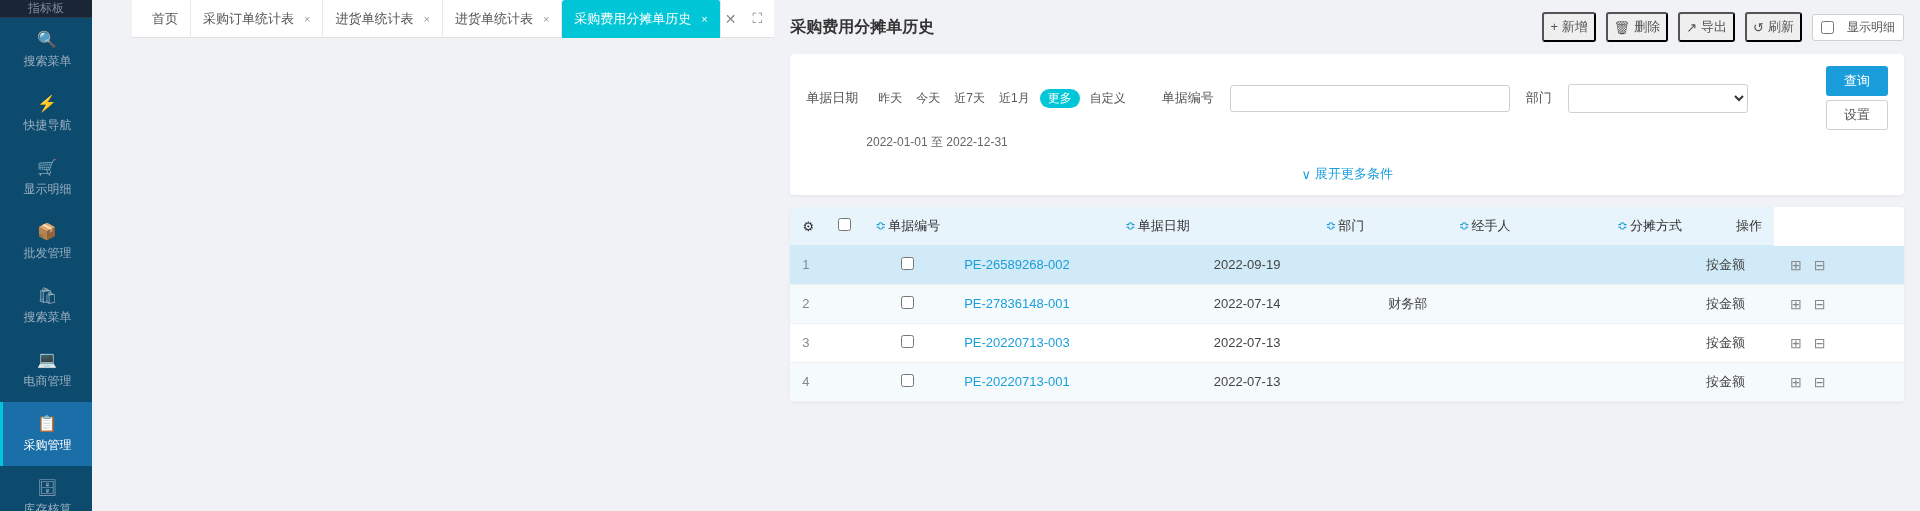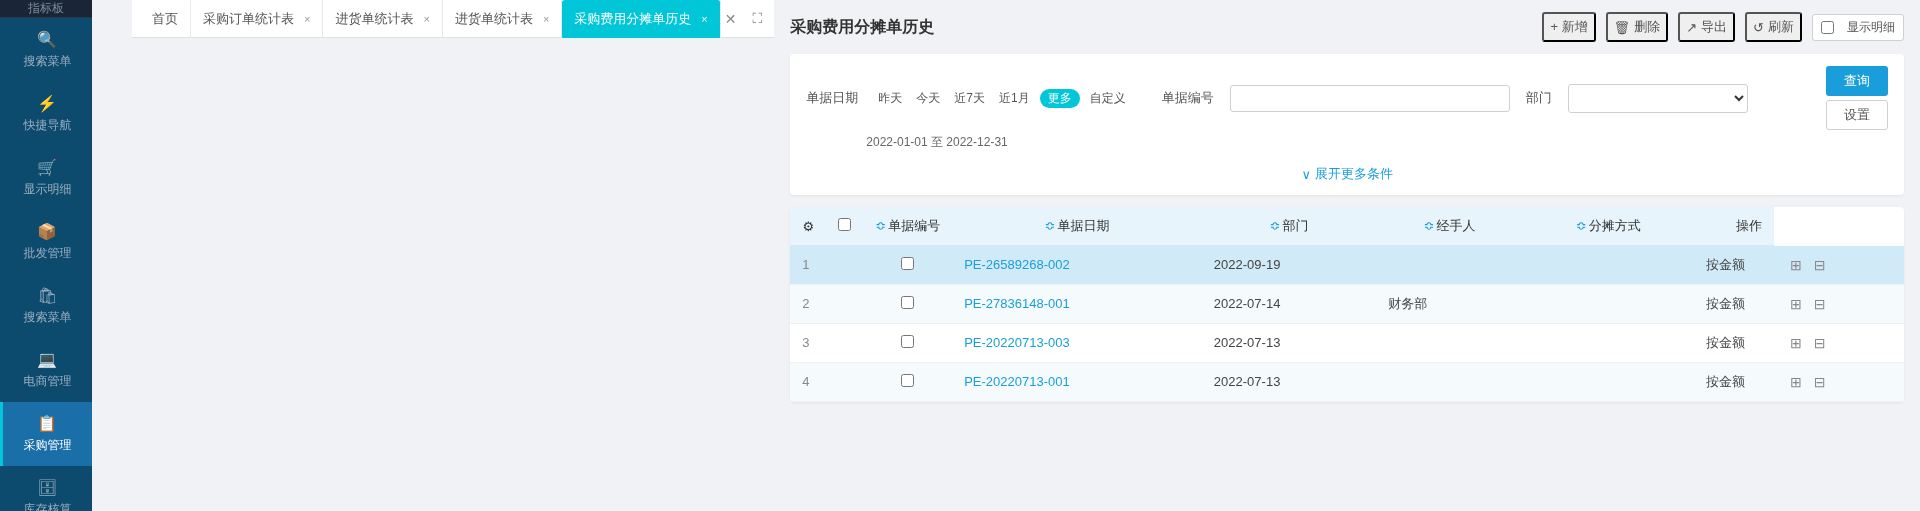--- a/index.html
+++ b/index.html
@@ -255,21 +255,21 @@
     table {
       width: 100%;
       border-collapse: collapse;
       font-size: 13px;
     }
     thead tr {
       background: #e8f4fb;
     }
     thead th {
       padding: 10px 12px;
-      text-align: center;
+      text-align: right;
       color: #333;
       font-weight: normal;
       border-bottom: 1px solid #d8e8f0;
       white-space: nowrap;
     }
     thead th.sortable {
       cursor: pointer;
     }
     .sort-icon { color: #1a9edb; margin-right: 2px; }
     tbody tr {

